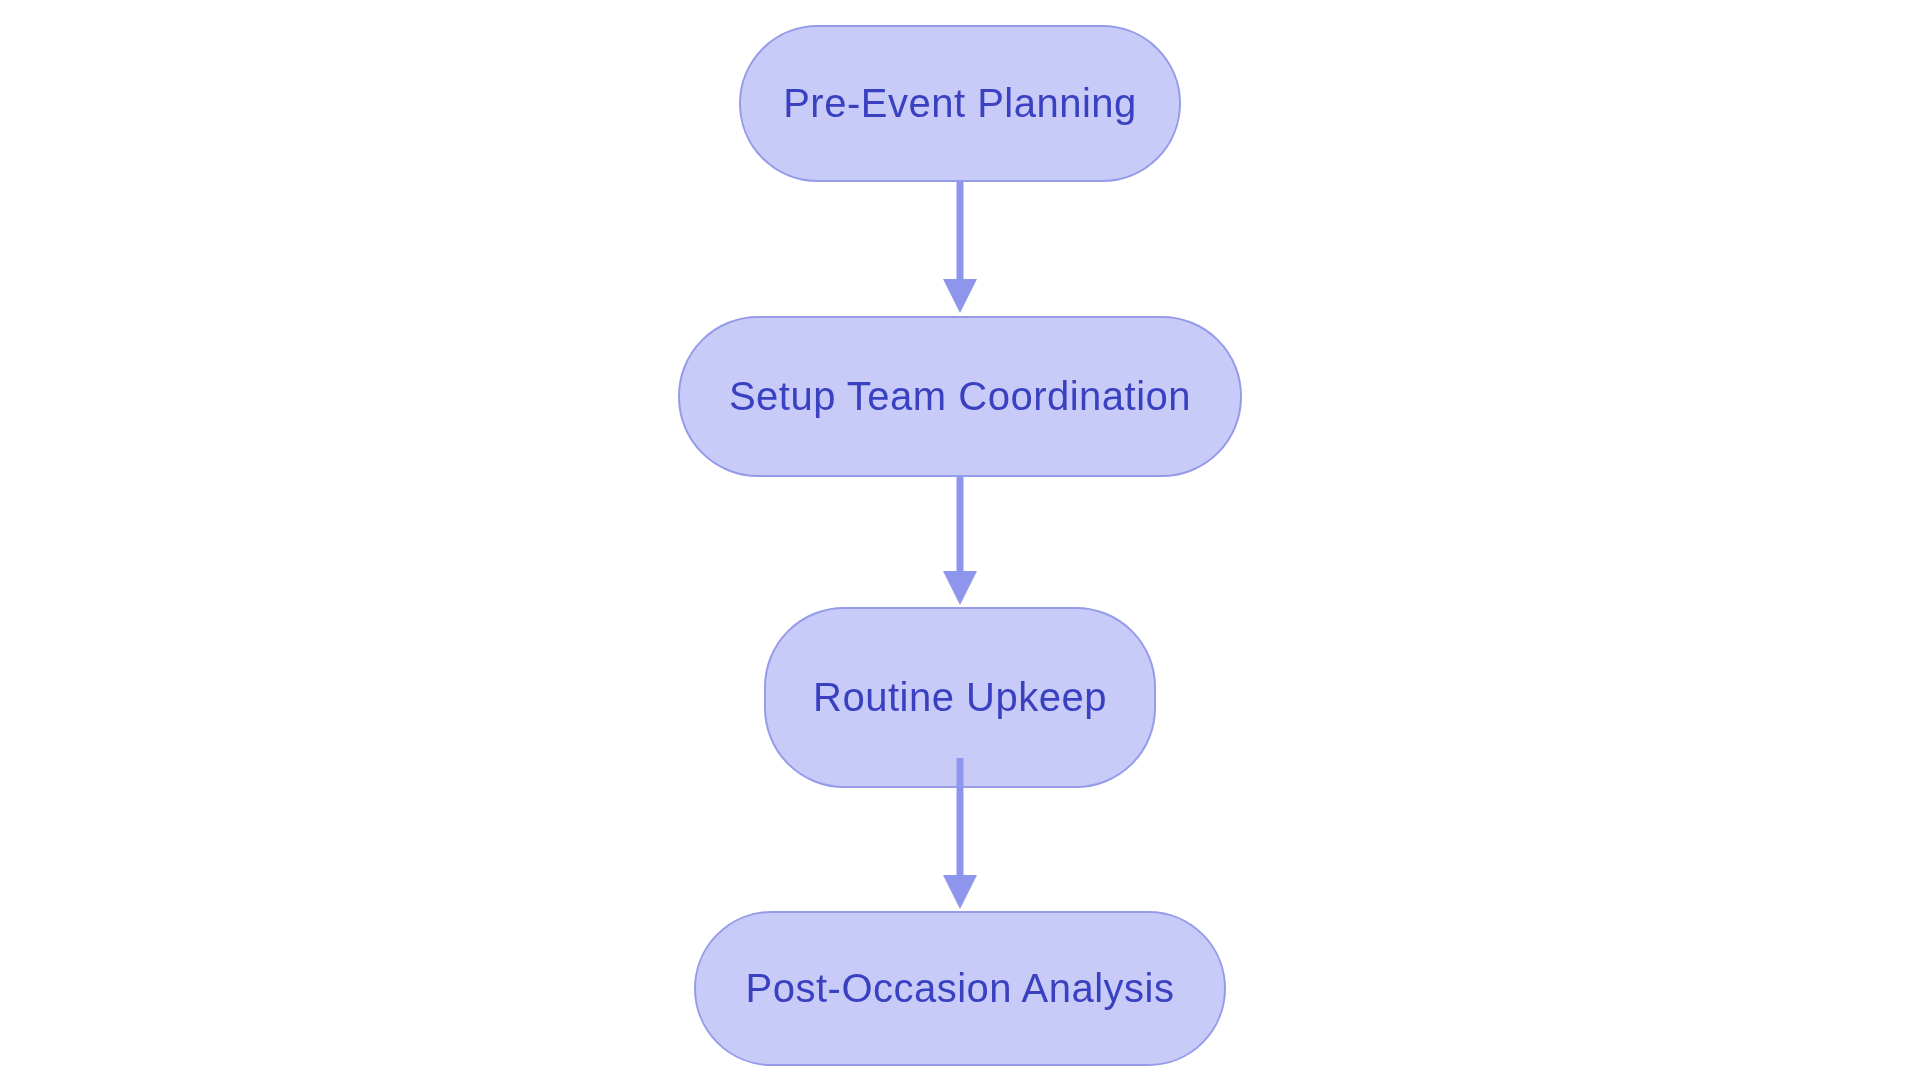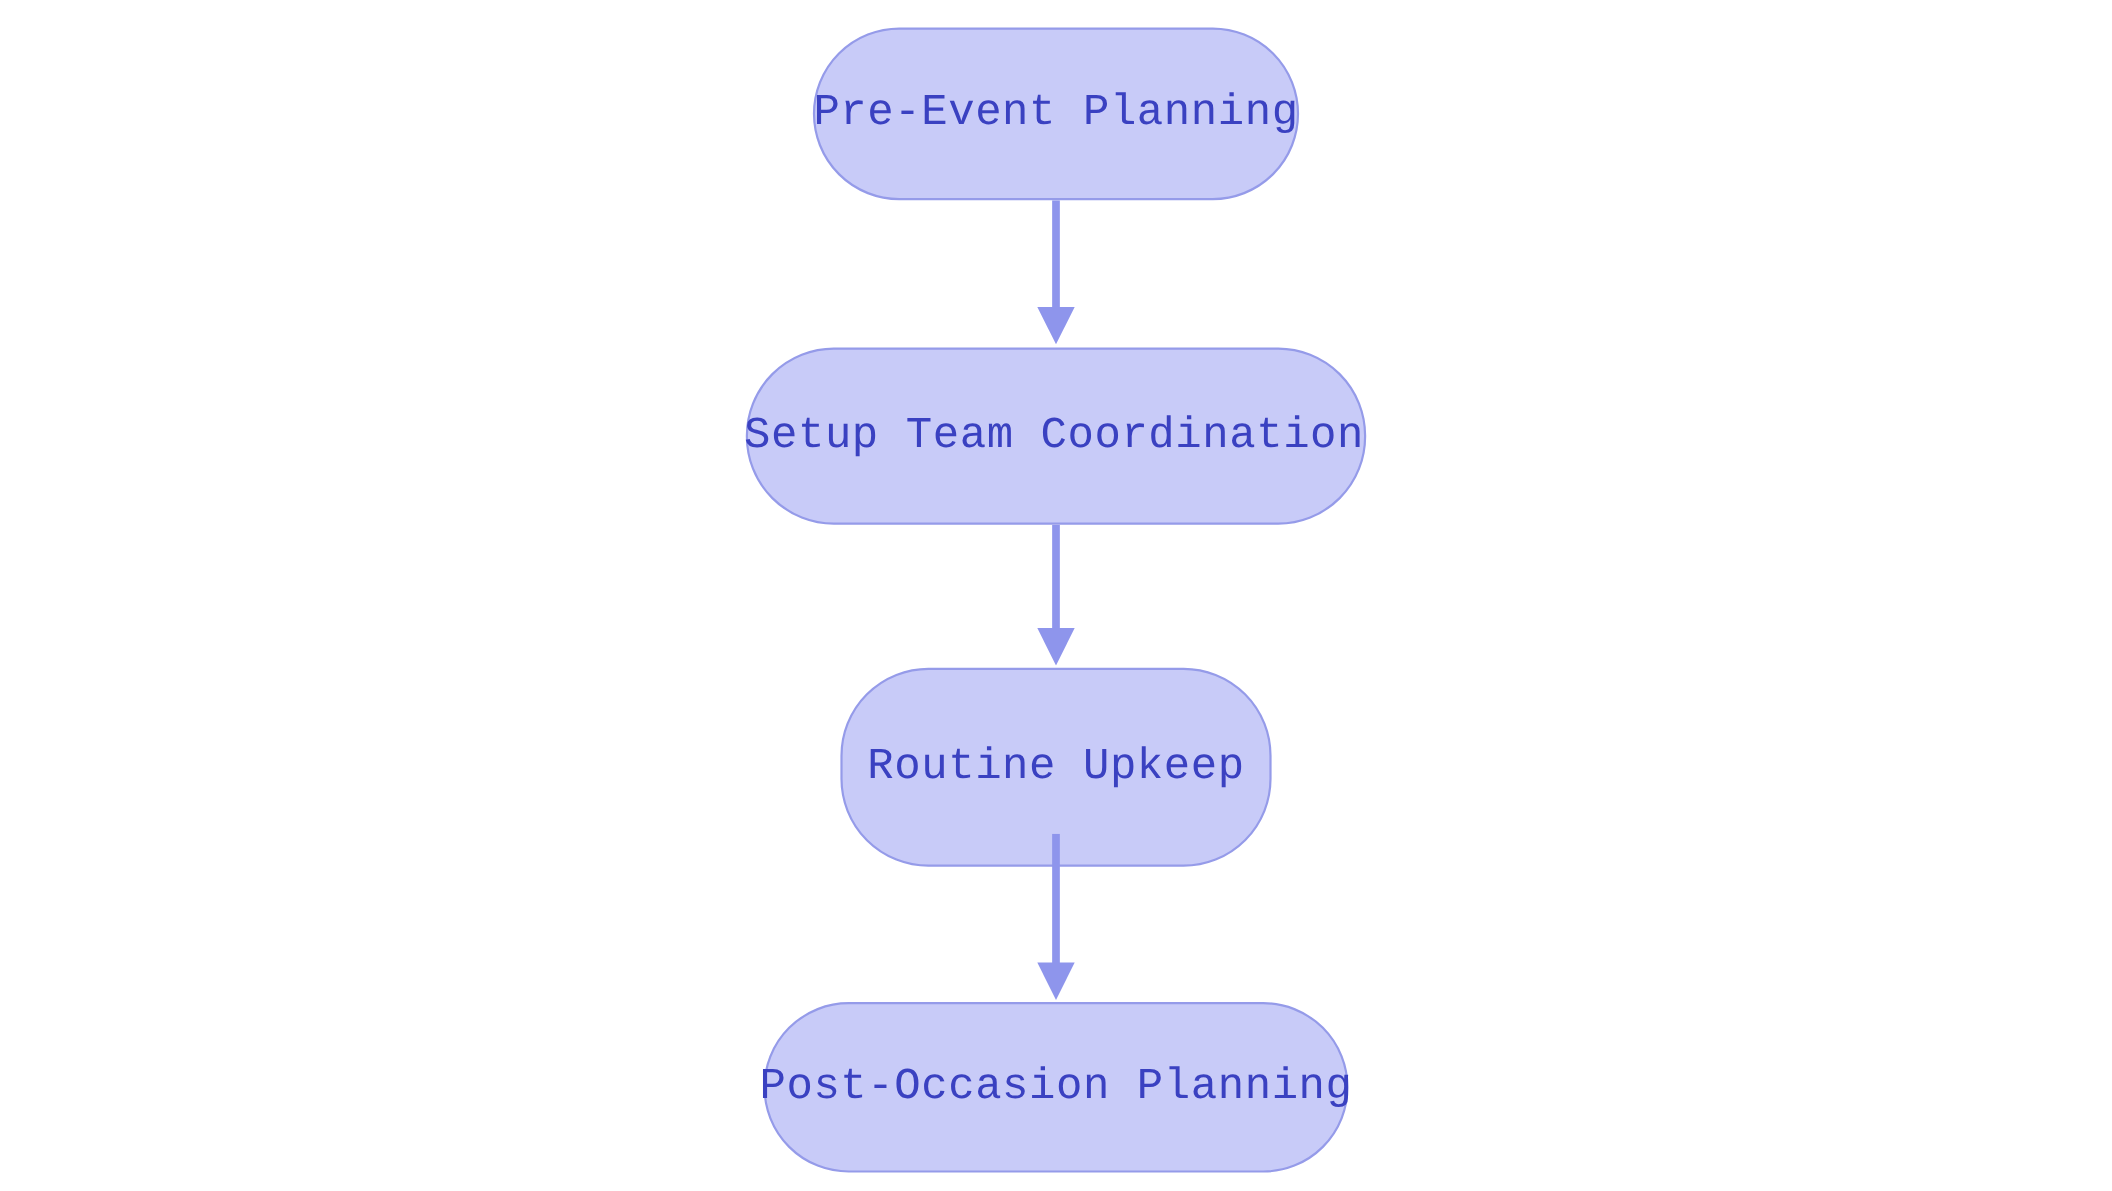--- a/index.html
+++ b/index.html
@@ -24,24 +24,23 @@
     display: flex;
     align-items: center;
     justify-content: center;
   }
   .node-label {
     color: #3a41c1;
     font-size: 40px;
     letter-spacing: 0.5px;
     white-space: nowrap;
     text-align: center;
-    font-family: Liberation Mono, monospace;
   }
   .node-1 { left: 739px; top: 25px;  width: 442px; height: 157px; }
-  .node-2 { left: 678px; top: 316px; width: 564px; height: 161px; justify-content: flex-end; }
+  .node-2 { left: 678px; top: 316px; width: 564px; height: 161px; }
   .node-3 { left: 764px; top: 607px; width: 392px; height: 181px; }
   .node-4 { left: 694px; top: 911px; width: 532px; height: 155px; }
   .arrow {
     position: absolute;
     left: 940px;
     display: block;
   }
   .arrow-1 { top: 182px; }
   .arrow-2 { top: 477px; }
   .arrow-3 { top: 758px; }
@@ -72,16 +71,16 @@
   <div class="node node-3">
     <span class="node-label">Routine Upkeep</span>
   </div>
 
   <svg class="arrow arrow-3" width="40" height="151" viewBox="0 0 40 151" xmlns="http://www.w3.org/2000/svg">
     <line x1="20" y1="0" x2="20" y2="120" stroke="#8e95ec" stroke-width="7"></line>
     <polygon points="3,117 37,117 20,151" fill="#8e95ec"></polygon>
   </svg>
 
   <div class="node node-4">
-    <span class="node-label">Post-Occasion Planning</span>
+    <span class="node-label">Post-Occasion Analysis</span>
   </div>
 
 </div>
 
 </body></html>

